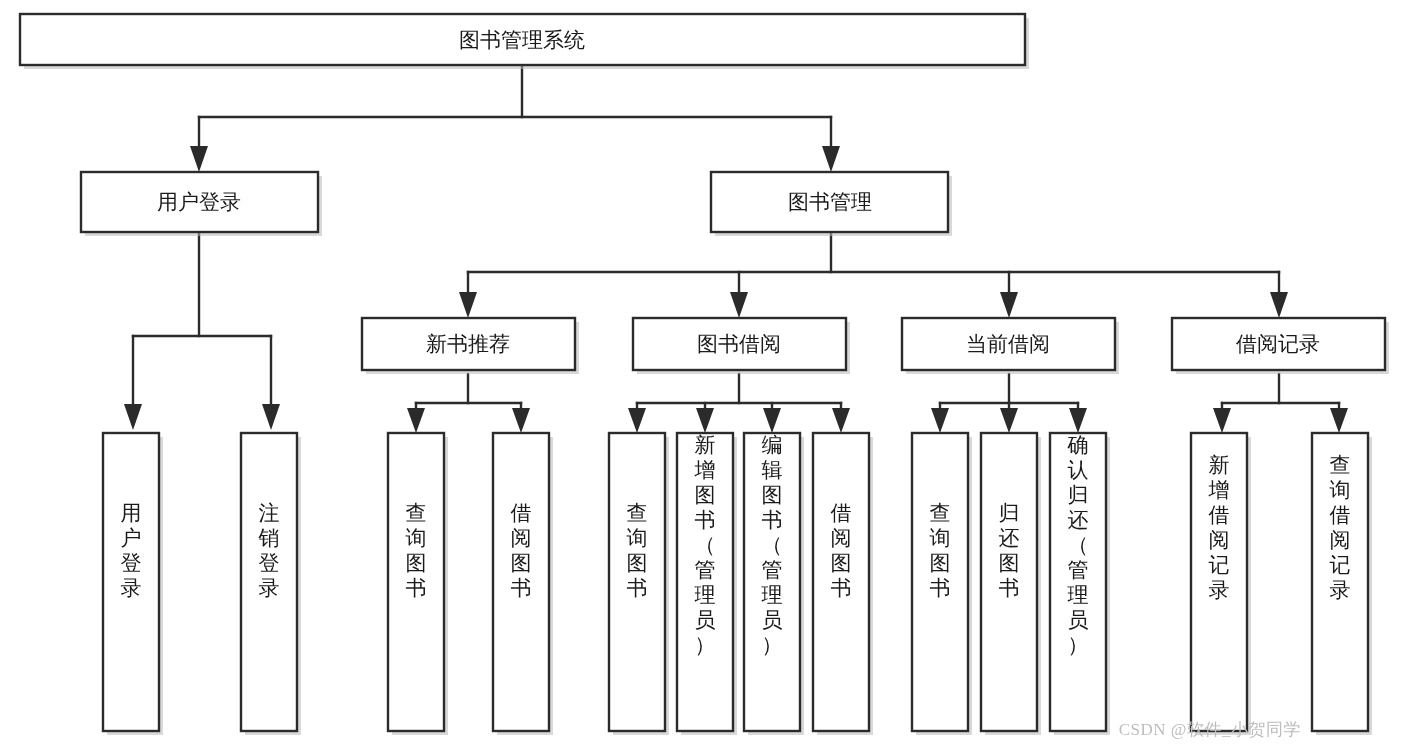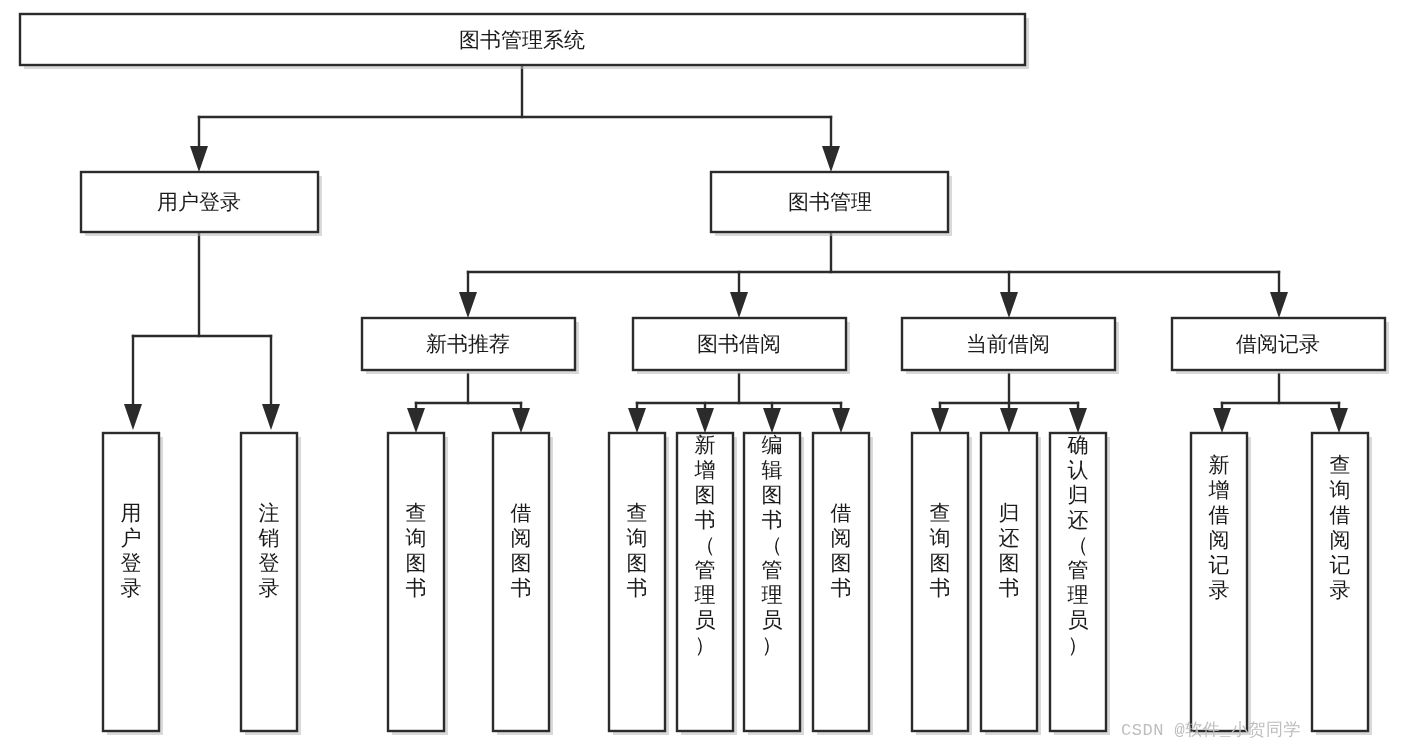--- a/index.html
+++ b/index.html
@@ -54,21 +54,21 @@
   .node-label-vertical {
     fill: #1a1a1a;
     font-family: "DejaVu Sans", "Liberation Sans", sans-serif;
     font-size: 21px;
     text-anchor: middle;
   }
   .watermark {
     position: absolute;
     right: 8px;
     bottom: 6px;
-    font-family: Liberation Mono, monospace;
+    font-family: Liberation Serif, serif;
     font-size: 17px;
     color: #bdbdbd;
     letter-spacing: .5px;
     white-space: nowrap;
     user-select: none;
   }
 </style>
 </head>
 <body>
 

